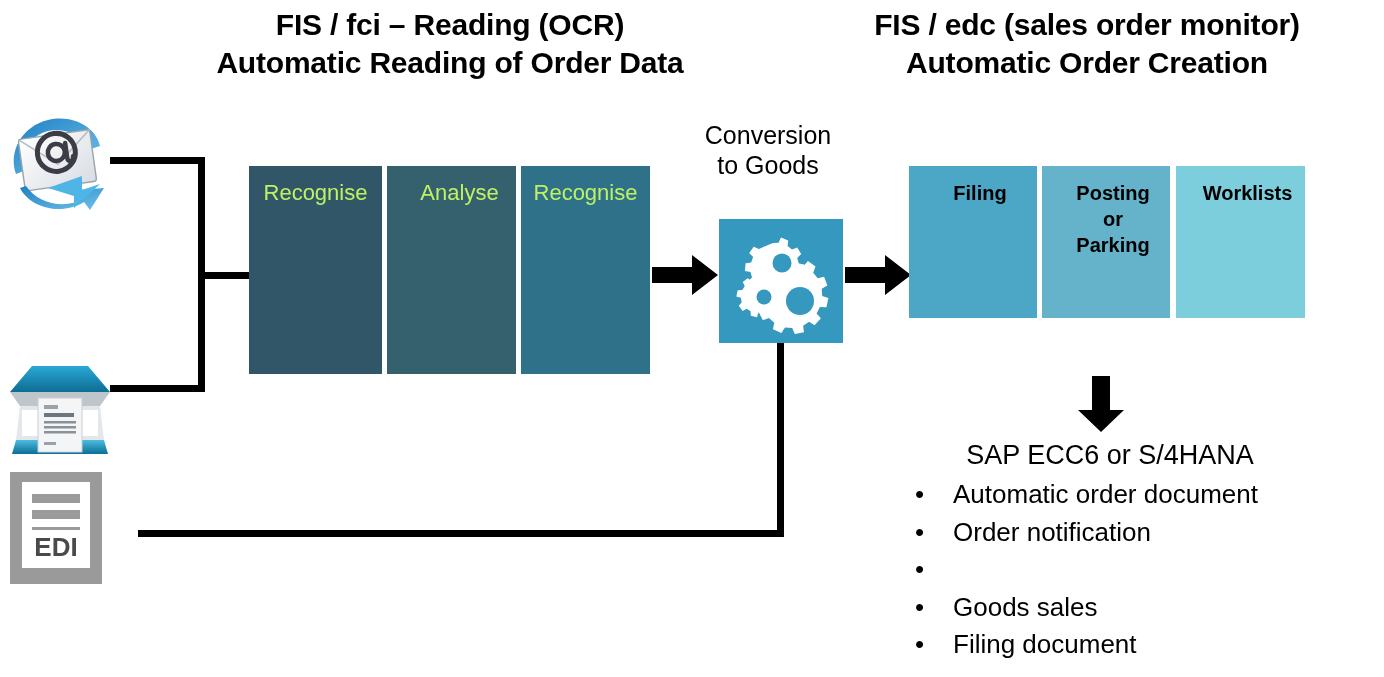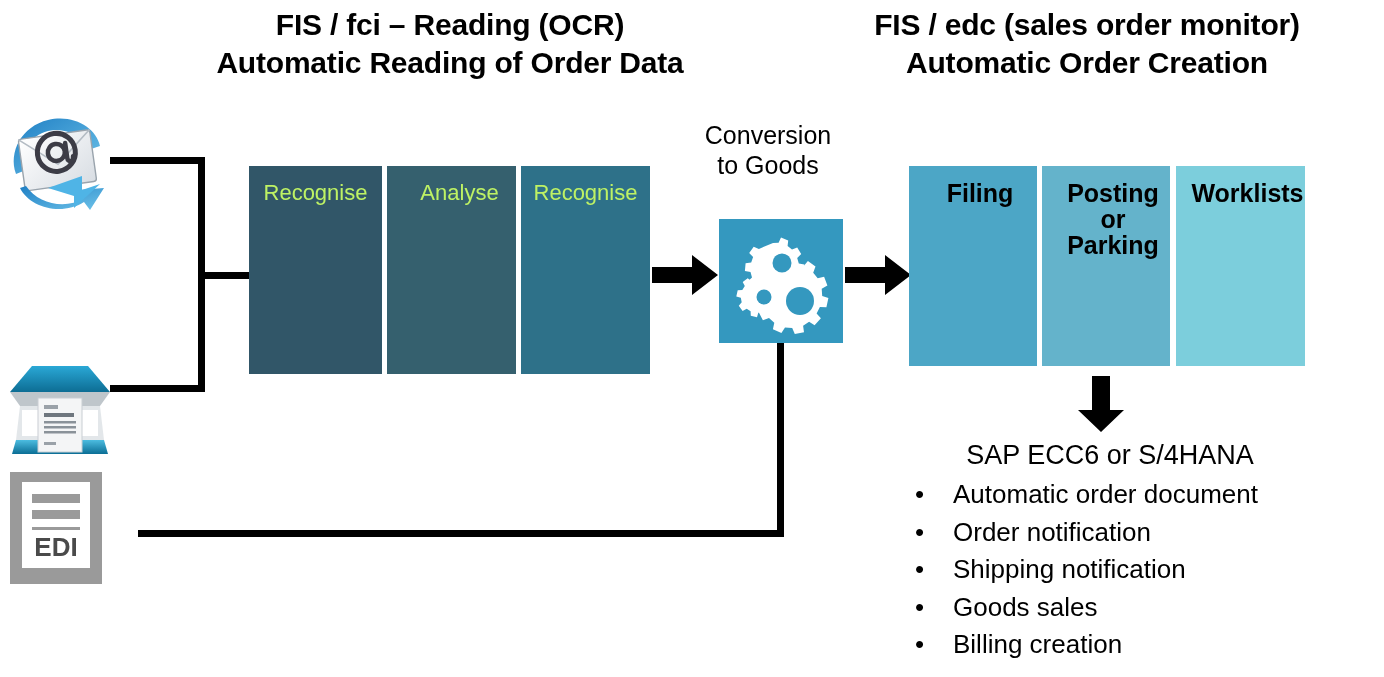--- a/index.html
+++ b/index.html
@@ -54,24 +54,24 @@
   }
   #gear-box {
     left: 719px; top: 219px; width: 124px; height: 124px;
     background: #3498BF;
   }
   #gear-box svg { display: block; width: 124px; height: 124px; }
 
   
   .res-box {
     top: 166px;
-    height: 200px;
+    height: 152px;
     color: #000000;
     font-weight: bold;
-    font-size: 25px;
+    font-size: 20px;
     line-height: 26px;
     text-align: center;
     padding-top: 14px;
     box-sizing: border-box;
     padding-left: 14px;
   }
   #box-filing    { left: 909px;  width: 128px; background: #4CA6C6; }
   #box-posting   { left: 1042px; width: 128px; background: #64B3CB; }
   #box-worklists { left: 1176px; width: 129px; background: #7CCEDC; text-align: center; }
 
@@ -248,25 +248,24 @@
     <div class="bullet-row">
       <span class="bullet-dot">•</span>
       <span>Automatic order document</span>
     </div>
     <div class="bullet-row">
       <span class="bullet-dot">•</span>
       <span>Order notification</span>
     </div>
     <div class="bullet-row">
       <span class="bullet-dot">•</span>
-      <span>Shipping notification</span>
     </div>
     <div class="bullet-row">
       <span class="bullet-dot">•</span>
       <span>Goods sales</span>
     </div>
     <div class="bullet-row">
       <span class="bullet-dot">•</span>
-      <span>Billing creation</span>
+      <span>Filing document</span>
     </div>
   </div>
 
 </div>
 
 </body></html>

